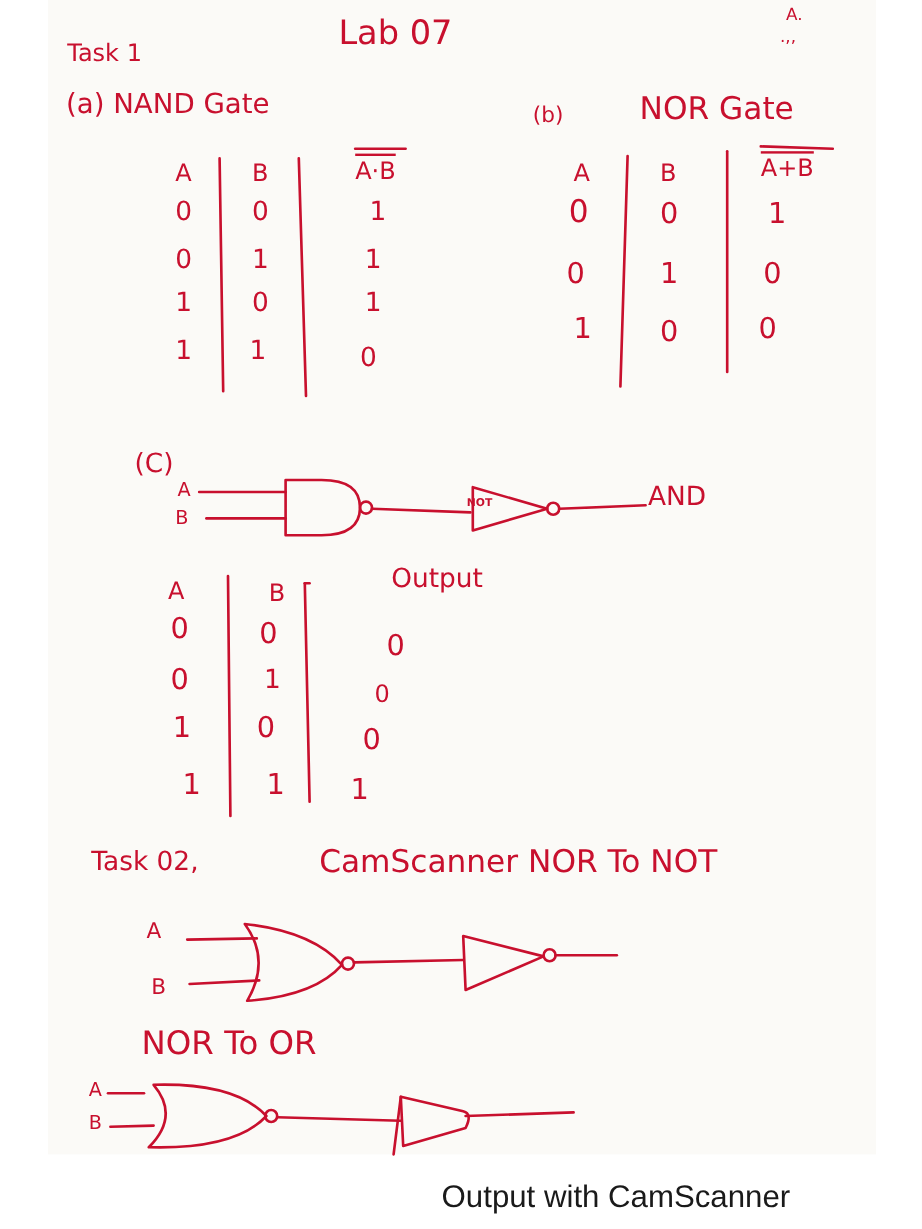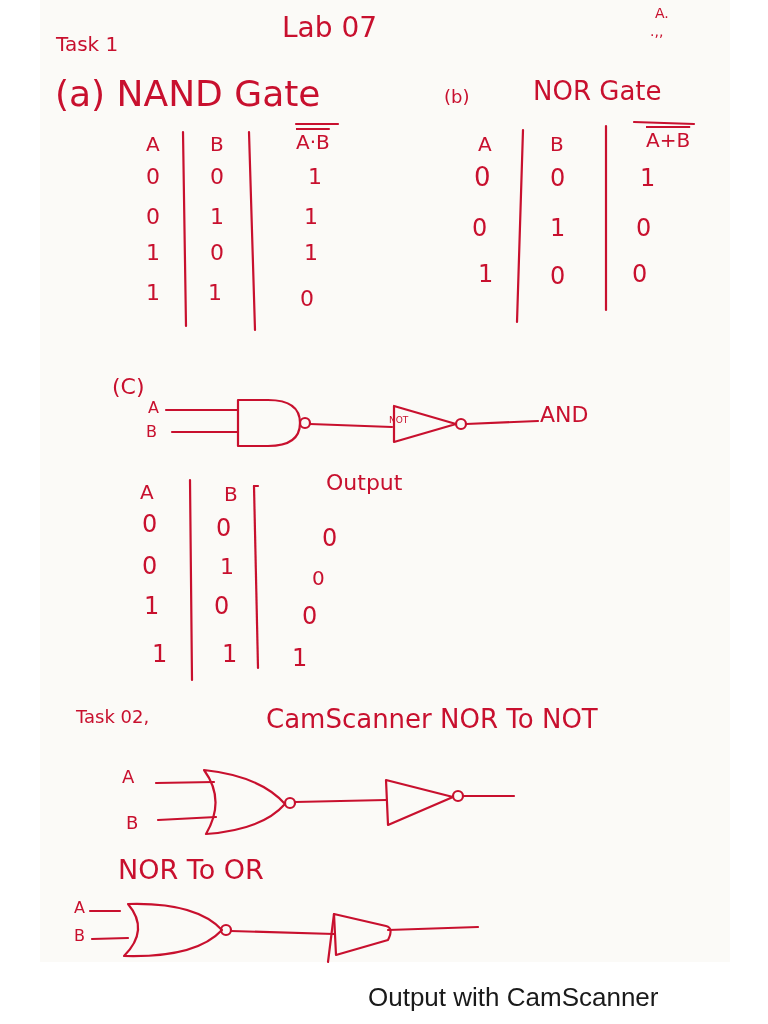--- a/index.html
+++ b/index.html
@@ -13,21 +13,21 @@
 </head>
 <body>
 
 <div class="paper"></div>
 
 <div class="hw" style="left:56px;top:34px;font-size:20px;">Task 1</div>
 <div class="hw" style="left:282px;top:14px;font-size:28px;">Lab 07</div>
 <div class="hw" style="left:655px;top:6px;font-size:14px;">A.</div>
 <div class="hw" style="left:650px;top:24px;font-size:14px;">.,,</div>
 
-<div class="hw" style="left:55px;top:76px;font-size:36px;">(a) NAND Gate</div>
+<div class="hw" style="left:55px;top:76px;font-size:23px;">(a) NAND Gate</div>
 <div>
   <div class="hw" style="left:146px;top:134px;font-size:20px;">A</div>
   <div class="hw" style="left:210px;top:134px;font-size:20px;">B</div>
   <div class="hw overline" style="left:296px;top:132px;font-size:20px;">A·B</div>
 
   <div class="hw" style="left:146px;top:166px;font-size:22px;">0</div>
   <div class="hw" style="left:210px;top:166px;font-size:22px;">0</div>
   <div class="hw" style="left:308px;top:166px;font-size:22px;">1</div>
 
   <div class="hw" style="left:146px;top:206px;font-size:22px;">0</div>
@@ -41,39 +41,39 @@
   <div class="hw" style="left:146px;top:282px;font-size:22px;">1</div>
   <div class="hw" style="left:208px;top:282px;font-size:22px;">1</div>
   <div class="hw" style="left:300px;top:288px;font-size:22px;">0</div>
 </div>
 
 <div class="hw" style="left:444px;top:88px;font-size:18px;">(b)</div>
 <div class="hw" style="left:533px;top:78px;font-size:26px;">NOR Gate</div>
 <div>
   <div class="hw" style="left:478px;top:134px;font-size:20px;">A</div>
   <div class="hw" style="left:550px;top:134px;font-size:20px;">B</div>
-  <div class="hw overline" style="left:634px;top:130px;font-size:20px;margin-left:12px;">A+B</div>
+  <div class="hw overline" style="left:634px;top:130px;font-size:20px;">A+B</div>
 
   <div class="hw" style="left:474px;top:164px;font-size:26px;">0</div>
   <div class="hw" style="left:550px;top:166px;font-size:24px;">0</div>
   <div class="hw" style="left:640px;top:166px;font-size:24px;">1</div>
 
   <div class="hw" style="left:472px;top:216px;font-size:24px;">0</div>
   <div class="hw" style="left:550px;top:216px;font-size:24px;">1</div>
   <div class="hw" style="left:636px;top:216px;font-size:24px;">0</div>
 
   <div class="hw" style="left:478px;top:262px;font-size:24px;">1</div>
   <div class="hw" style="left:550px;top:264px;font-size:24px;">0</div>
   <div class="hw" style="left:632px;top:262px;font-size:24px;">0</div>
 </div>
 
 <div class="hw" style="left:112px;top:376px;font-size:22px;">(C)</div>
 <div class="hw" style="left:148px;top:400px;font-size:16px;">A</div>
 <div class="hw" style="left:146px;top:424px;font-size:16px;">B</div>
-<div class="hw" style="left:389px;top:416px;font-size:9px;">NOT</div>
+<div class="hw" style="left:389px;top:416px;font-size:9px;font-weight:bold;">NOT</div>
 <div class="hw" style="left:540px;top:404px;font-size:22px;">AND</div>
 
 <div>
   <div class="hw" style="left:140px;top:482px;font-size:20px;">A</div>
   <div class="hw" style="left:224px;top:484px;font-size:20px;">B</div>
   <div class="hw" style="left:326px;top:472px;font-size:22px;">Output</div>
 
   <div class="hw" style="left:142px;top:512px;font-size:24px;">0</div>
   <div class="hw" style="left:216px;top:516px;font-size:24px;">0</div>
   <div class="hw" style="left:322px;top:526px;font-size:24px;">0</div>
@@ -84,21 +84,21 @@
 
   <div class="hw" style="left:144px;top:594px;font-size:24px;">1</div>
   <div class="hw" style="left:214px;top:594px;font-size:24px;">0</div>
   <div class="hw" style="left:302px;top:604px;font-size:24px;">0</div>
 
   <div class="hw" style="left:152px;top:642px;font-size:24px;">1</div>
   <div class="hw" style="left:222px;top:642px;font-size:24px;">1</div>
   <div class="hw" style="left:292px;top:646px;font-size:24px;">1</div>
 </div>
 
-<div class="hw" style="left:76px;top:708px;font-size:18px;">Task 02,</div>
+<div class="hw" style="left:76px;top:708px;font-size:22px;">Task 02,</div>
 <div class="hw" style="left:266px;top:706px;font-size:26px;">CamScanner NOR To NOT</div>
 <div class="hw" style="left:122px;top:768px;font-size:18px;">A</div>
 <div class="hw" style="left:126px;top:814px;font-size:18px;">B</div>
 
 <div class="hw" style="left:118px;top:856px;font-size:27px;">NOR To OR</div>
 <div class="hw" style="left:74px;top:900px;font-size:16px;">A</div>
 <div class="hw" style="left:74px;top:928px;font-size:16px;">B</div>
 
 <svg class="draw" viewBox="0 0 768 1024">
   <g stroke="#c8102e" stroke-width="2.2" fill="none" stroke-linecap="round" stroke-linejoin="round">

